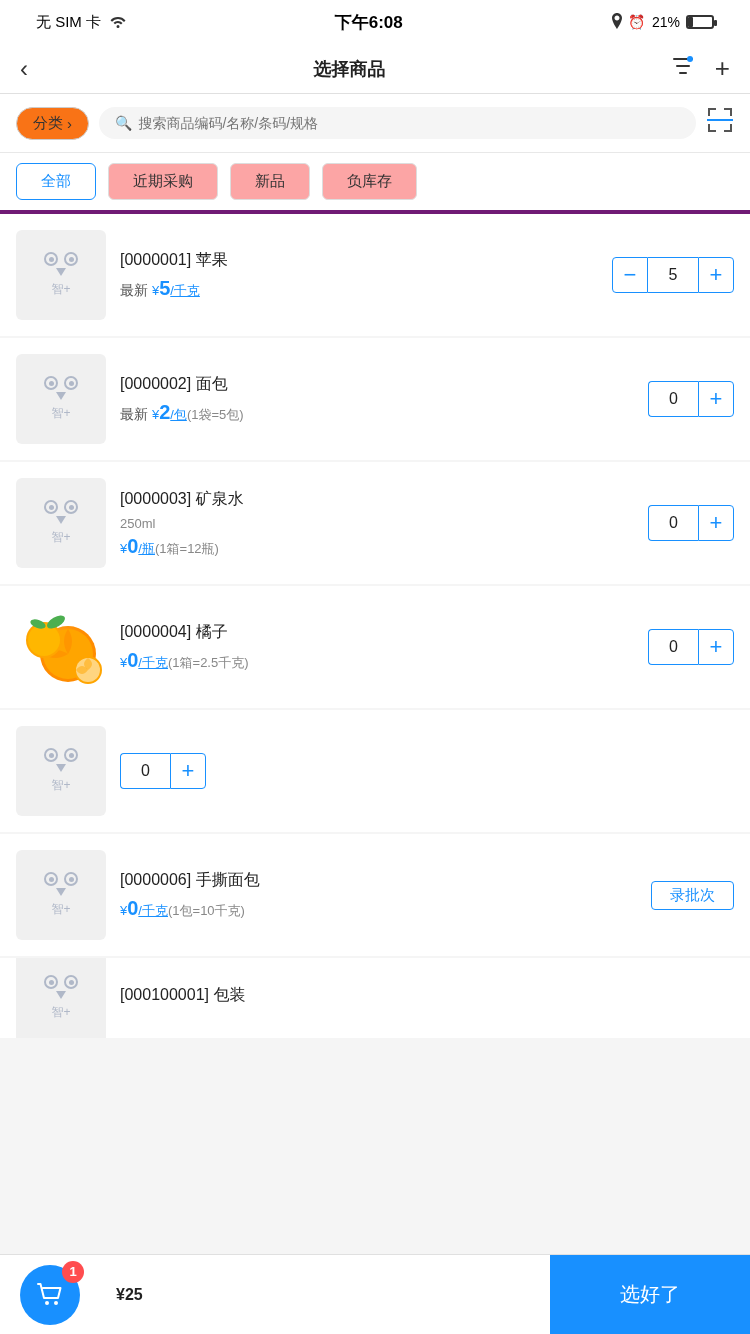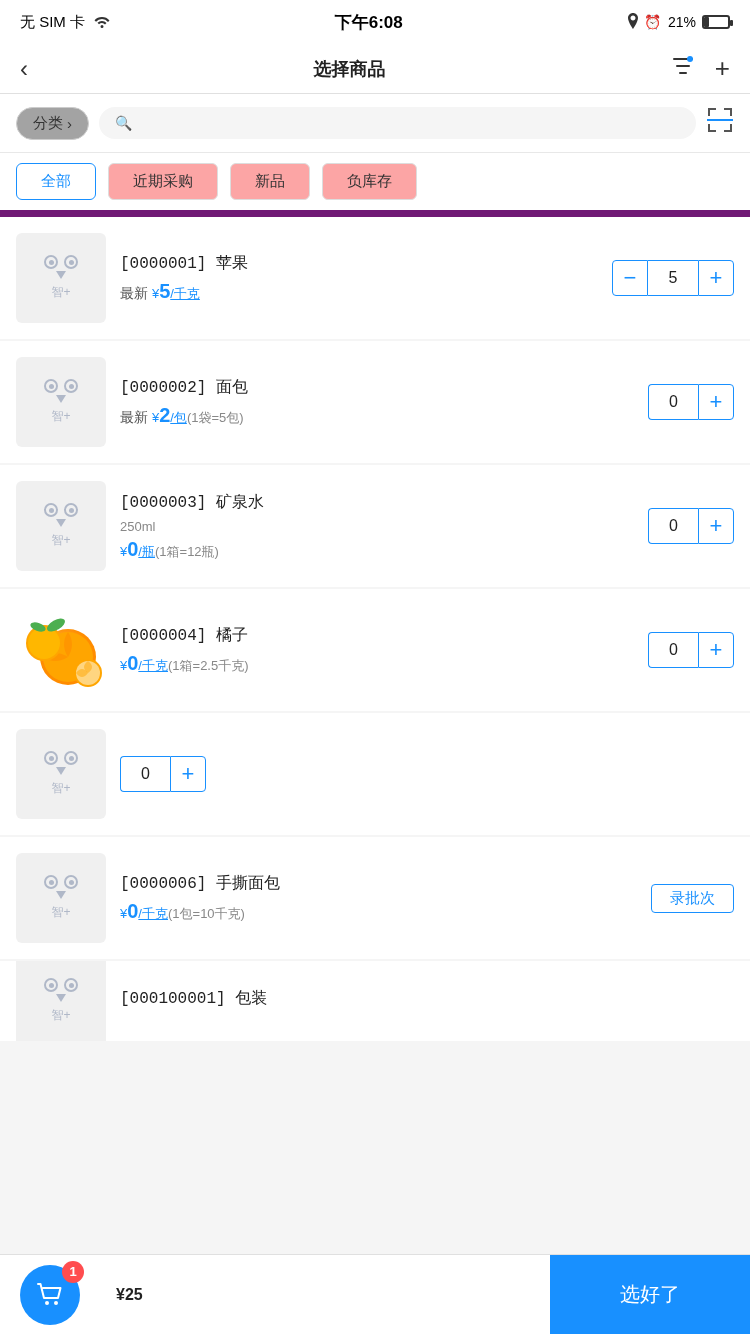--- a/index.html
+++ b/index.html
@@ -12,21 +12,21 @@
       overflow-x: hidden;
     }
 
     
     .status-bar {
       background: #fff;
       height: 44px;
       display: flex;
       align-items: center;
       justify-content: space-between;
-      padding: 0 20px;
+      padding: 0 36px;
       font-size: 15px;
       font-weight: 500;
     }
     .status-left { display: flex; align-items: center; gap: 8px; }
     .status-center { font-size: 17px; font-weight: 600; }
     .status-right { display: flex; align-items: center; gap: 6px; font-size: 14px; }
     .battery-icon {
       width: 28px; height: 14px; border: 2px solid #333; border-radius: 3px;
       position: relative; display: inline-block;
     }
@@ -56,21 +56,21 @@
     
     .filter-bar {
       background: #fff;
       padding: 12px 16px;
       display: flex;
       align-items: center;
       gap: 10px;
       border-bottom: 1px solid #e8e8e8;
     }
     .category-btn {
-      background: #a3a3a3;
+      background: #f97316;
       border: 1px solid #ccc;
       border-radius: 20px;
       padding: 6px 16px;
       font-size: 15px;
       color: #333;
       white-space: nowrap;
       cursor: pointer;
       display: flex;
       align-items: center;
       gap: 4px;
@@ -90,21 +90,21 @@
       font-size: 14px; color: #aaa; width: 100%; outline: none;
     }
     .scan-icon { font-size: 22px; color: #555; cursor: pointer; }
 
     
     .tabs-bar {
       background: #fff;
       display: flex;
       padding: 10px 16px;
       gap: 12px;
-      border-bottom: 7px solid #701a75;
+      border-bottom: 4px solid #701a75;
     }
     .tab-btn {
       padding: 8px 24px;
       border-radius: 6px;
       font-size: 15px;
       border: 1.5px solid #ddd;
       background: #fca5a5;
       color: #333;
       cursor: pointer;
     }
@@ -160,21 +160,21 @@
       border-left: 5px solid transparent;
       border-right: 5px solid transparent;
       border-top: 8px solid #b0b8c8;
     }
     .owl-text {
       font-size: 12px; color: #b0b8c8; margin-top: 3px;
     }
 
     .product-info { flex: 1; min-width: 0; }
     .product-name {
-      font-size: 16px; color: #222; font-weight: 500; margin-bottom: 6px; font-family: Liberation Mono, monospace;
+      font-size: 16px; color: #222; font-weight: 500; margin-bottom: 6px;
     }
     .product-spec {
       font-size: 13px; color: #888; margin-bottom: 4px;
     }
     .product-price {
       font-size: 14px; color: #555;
     }
     .price-label { color: #555; }
     .price-prefix { color: #1890ff; font-size: 13px; }
     .price-num { color: #1890ff; font-size: 20px; font-weight: 600; }
@@ -357,20 +357,21 @@
   </div>
 </div>
 
 <div class="filter-bar">
   <button class="category-btn">
     <span>分类</span>
     <span>›</span>
   </button>
   <div class="search-box">
     <span class="search-icon">🔍</span>
+    <input class="search-input" type="text" placeholder="搜索商品编码/名称/条码/规格" style="">
   </div>
   <span class="scan-icon">
     <svg width="28" height="28" viewBox="0 0 28 28" fill="none">
       <rect x="2" y="2" width="8" height="2" fill="#555"></rect>
       <rect x="2" y="2" width="2" height="8" fill="#555"></rect>
       <rect x="18" y="2" width="8" height="2" fill="#555"></rect>
       <rect x="24" y="2" width="2" height="8" fill="#555"></rect>
       <rect x="2" y="24" width="8" height="2" fill="#555"></rect>
       <rect x="2" y="18" width="2" height="8" fill="#555"></rect>
       <rect x="18" y="24" width="8" height="2" fill="#555"></rect>

